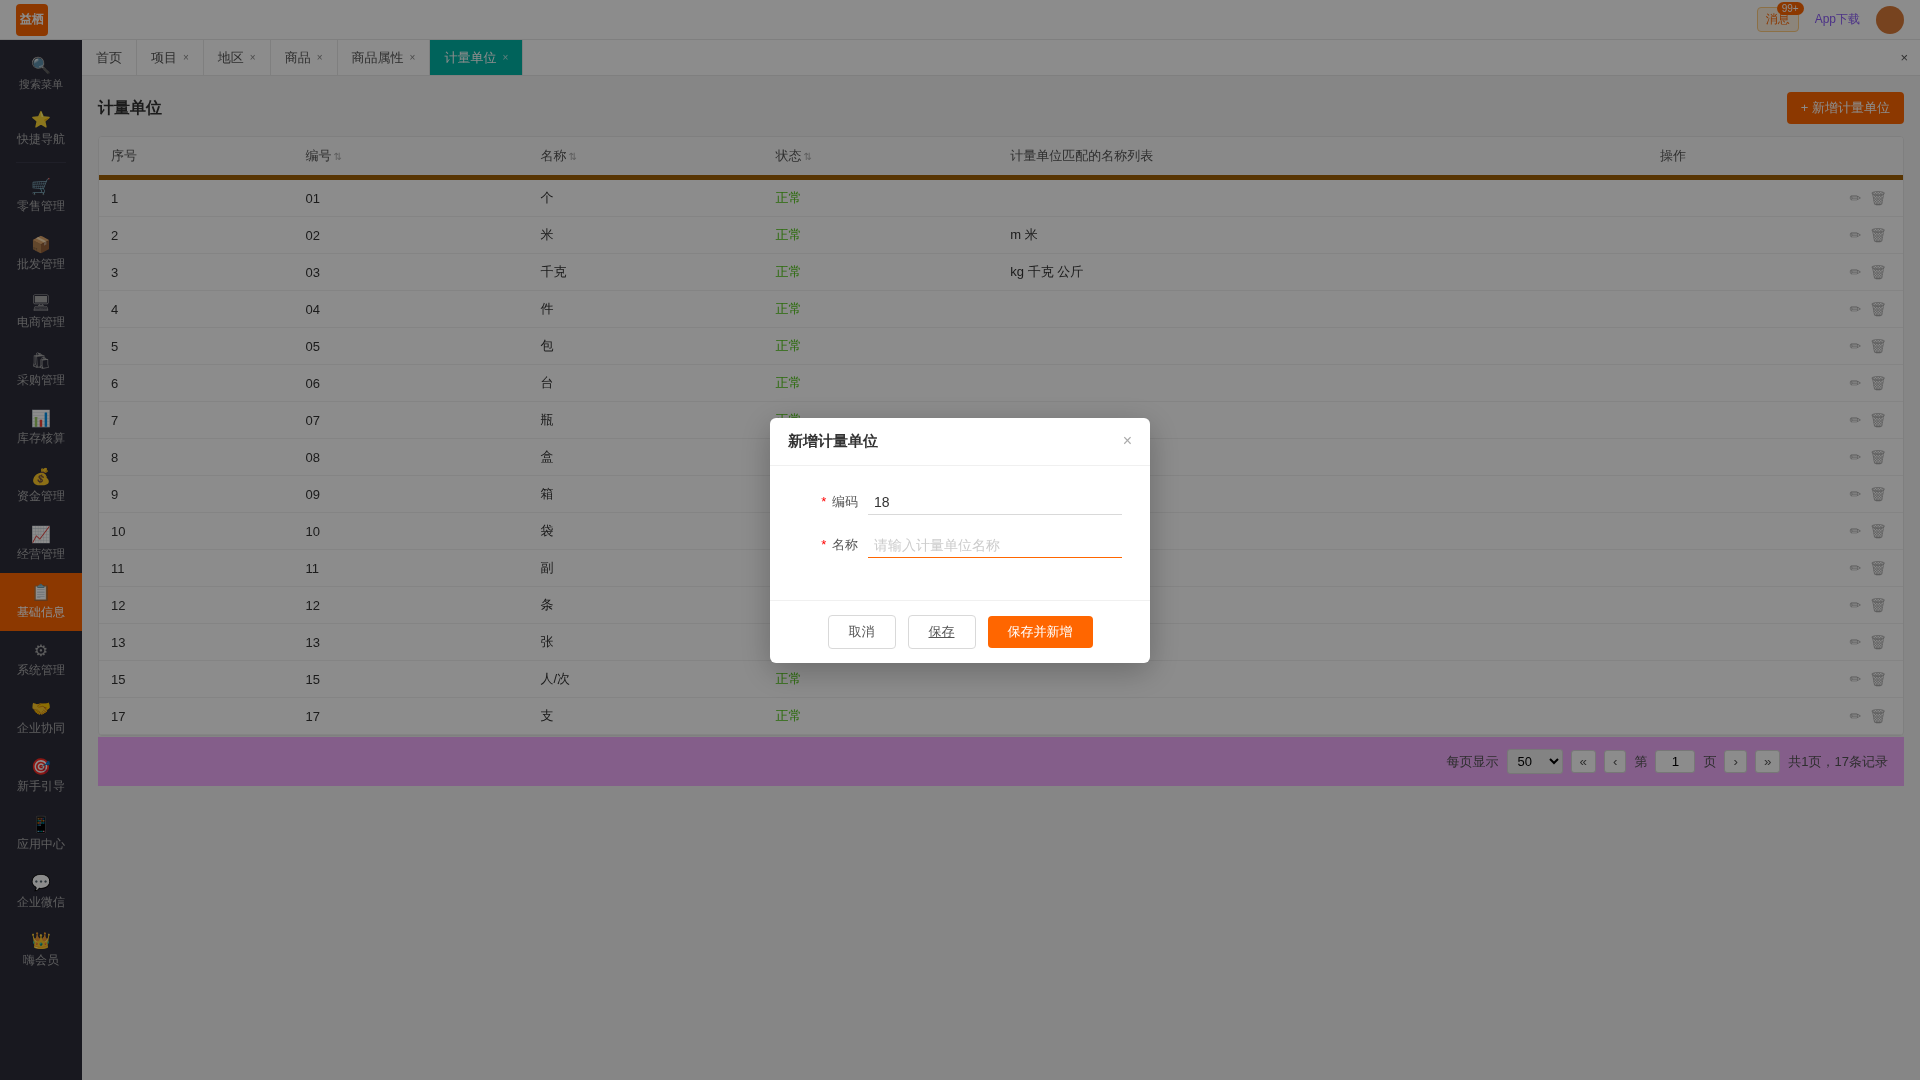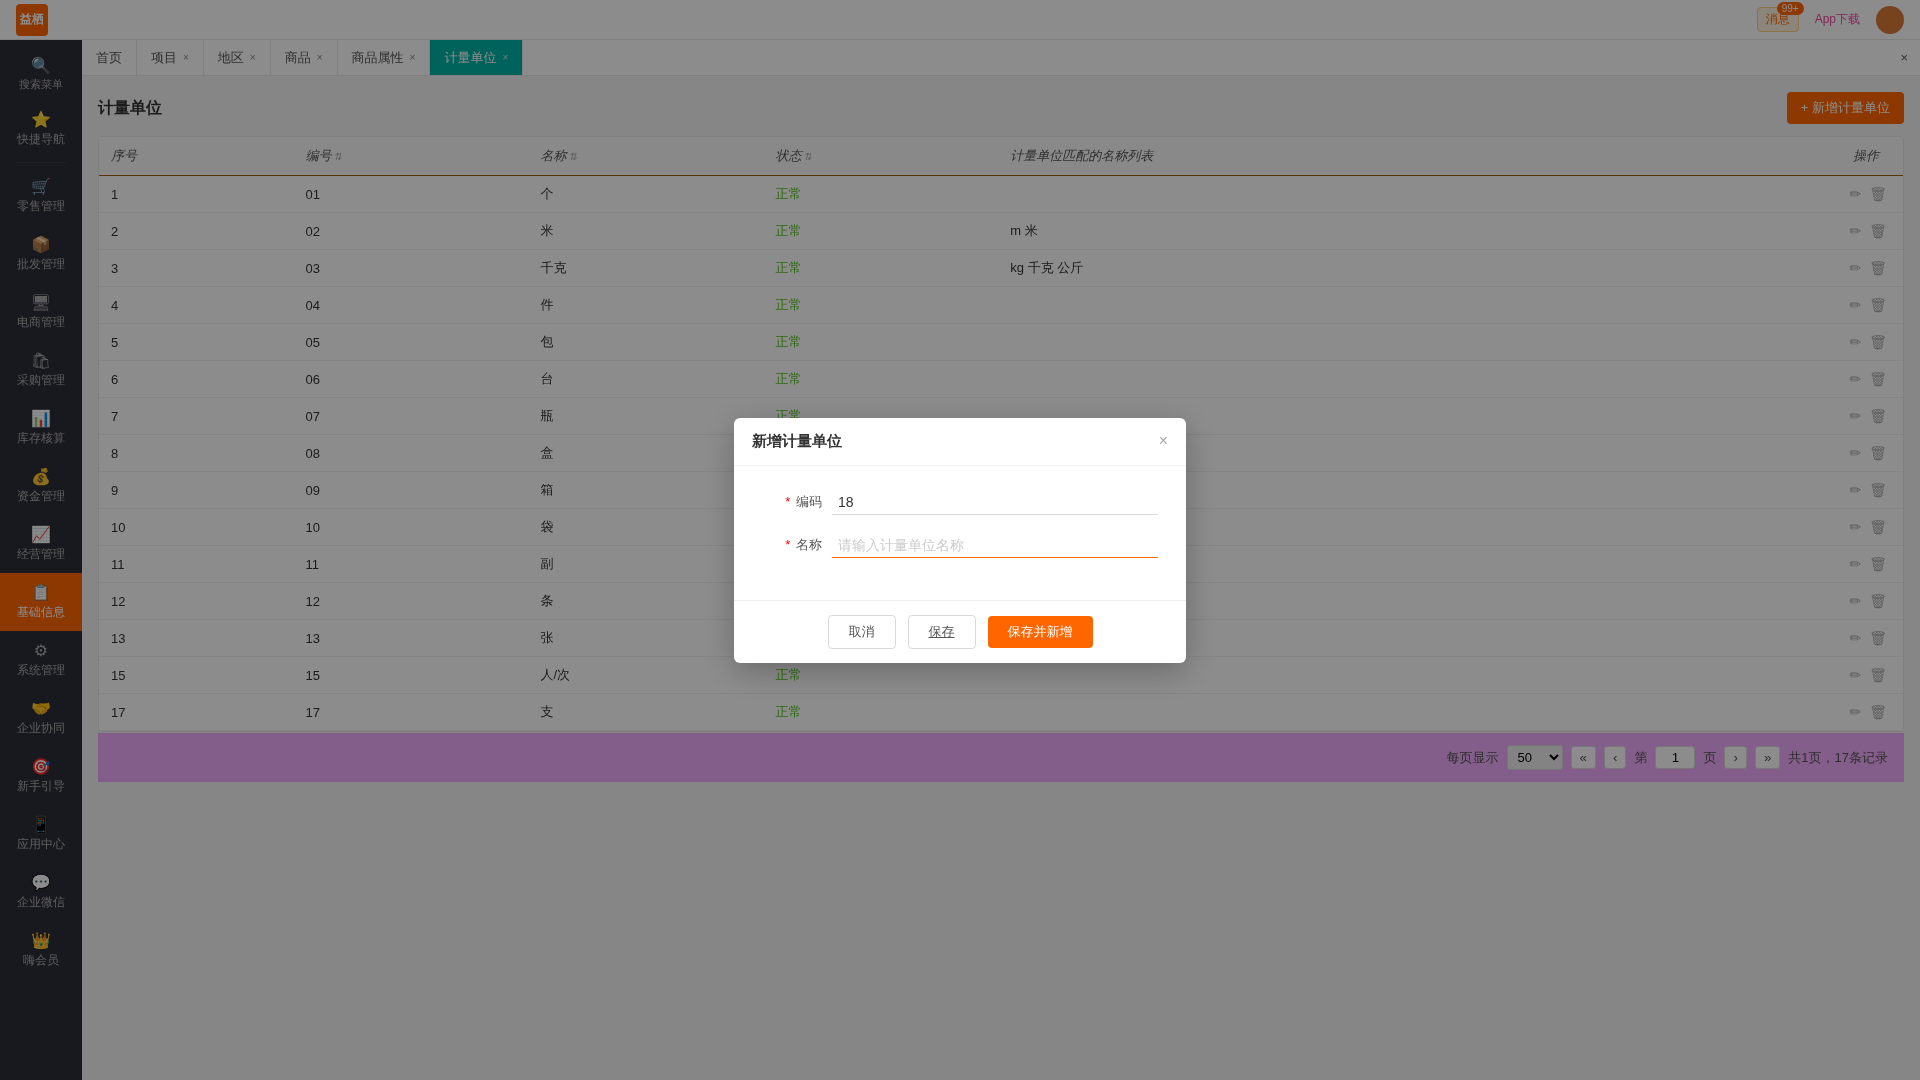--- a/index.html
+++ b/index.html
@@ -14,21 +14,21 @@
       align-items: center;
       justify-content: space-between;
       padding: 0 16px;
     }
     .top-bar-left { display: flex; align-items: center; gap: 8px; }
     .logo-area { display: flex; align-items: center; gap: 6px; }
     .logo-icon { width: 32px; height: 32px; background: #f60; border-radius: 4px; display: flex; align-items: center; justify-content: center; color: #fff; font-weight: bold; font-size: 12px; }
     .top-bar-right { display: flex; align-items: center; gap: 16px; }
     .notification-btn { position: relative; cursor: pointer; background: #fff3e0; border: 1px solid #ffcc80; padding: 3px 8px; border-radius: 4px; font-size: 12px; color: #f60; }
     .badge { background: #f60; color: #fff; border-radius: 10px; padding: 1px 5px; font-size: 10px; position: absolute; top: -6px; right: -6px; }
-    .app-download { color: #ec4899; font-size: 12px; cursor: pointer; }
+    .app-download { color: #8b5cf6; font-size: 12px; cursor: pointer; }
     .avatar { width: 28px; height: 28px; background: #d97b3a; border-radius: 50%; }
 
     
     .layout { display: flex; height: calc(1080px - 40px); }
 
     
     .sidebar {
       width: 82px;
       background: #2c2c3a;
       display: flex;
@@ -97,21 +97,21 @@
       border: none;
       padding: 7px 14px;
       border-radius: 4px;
       cursor: pointer;
       font-size: 13px;
     }
 
     
     .table-container { background: #fff; border: 1px solid #e8e8e8; border-radius: 4px; overflow: hidden; }
     table { width: 100%; border-collapse: collapse; font-size: 13px; }
-    thead tr { background: #fafafa; border-bottom: 1px solid #a16207; font-style: italic; }
+    thead tr { background: #fafafa; border-bottom: 5px solid #a16207; }
     thead th { padding: 10px 12px; text-align: left; color: #555; font-weight: normal; white-space: nowrap; }
     thead th .sort-icon { color: #aaa; font-size: 10px; margin-left: 2px; }
     tbody tr { border-bottom: 1px solid #f0f0f0; }
     tbody td { padding: 9px 12px; color: #333; }
     .status-normal { color: #52c41a; }
     .action-icons { display: flex; gap: 8px; }
     .action-icon { color: #aaa; cursor: pointer; font-size: 14px; }
 
     
     .pagination-bar {
@@ -136,21 +136,21 @@
       top: 0; left: 0; right: 0; bottom: 0;
       background: rgba(0,0,0,0.45);
       display: flex;
       align-items: center;
       justify-content: center;
       z-index: 1000;
     }
     .modal {
       background: #fff;
       border-radius: 6px;
-      width: 452px;
+      width: 380px;
       box-shadow: 0 8px 32px rgba(0,0,0,0.25);
     }
     .modal-header {
       display: flex;
       align-items: center;
       justify-content: space-between;
       padding: 14px 18px;
       border-bottom: 1px solid #f0f0f0;
     }
     .modal-title { font-size: 15px; font-weight: bold; color: #333; }
@@ -310,21 +310,21 @@
 
       <div class="table-container">
         <table>
           <thead>
             <tr>
               <th><span>序号</span></th>
               <th><span>编号</span><span class="sort-icon">⇅</span></th>
               <th><span>名称</span><span class="sort-icon">⇅</span></th>
               <th><span>状态</span><span class="sort-icon">⇅</span></th>
               <th><span>计量单位匹配的名称列表</span></th>
-              <th style="text-align:right;padding-right:24px;"><span>操作</span></th>
+              <th style="padding-right:24px;"><span>操作</span></th>
             </tr>
           </thead>
           <tbody id="table-body">
           <tr>
       <td>1</td>
       <td>01</td>
       <td>个</td>
       <td><span class="status-normal">正常</span></td>
       <td></td>
       <td style="text-align:right;padding-right:16px;">

